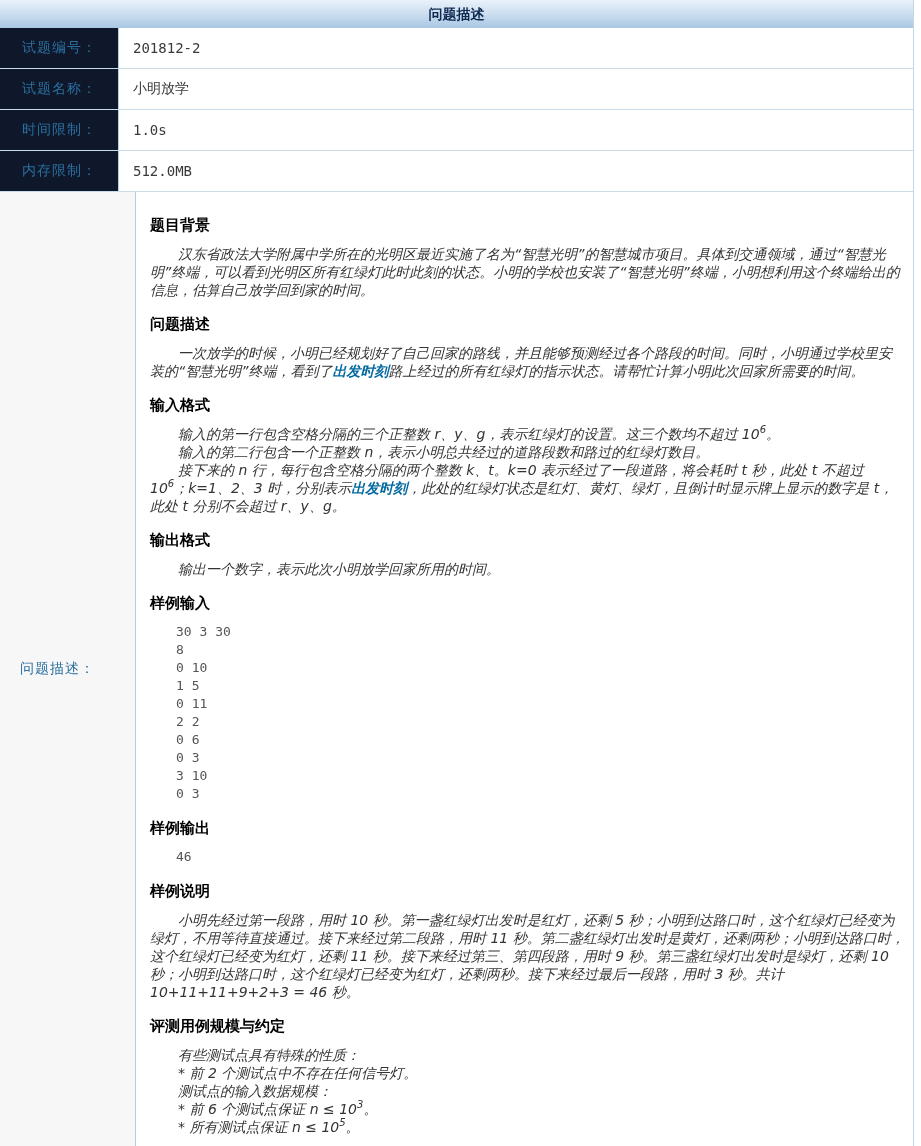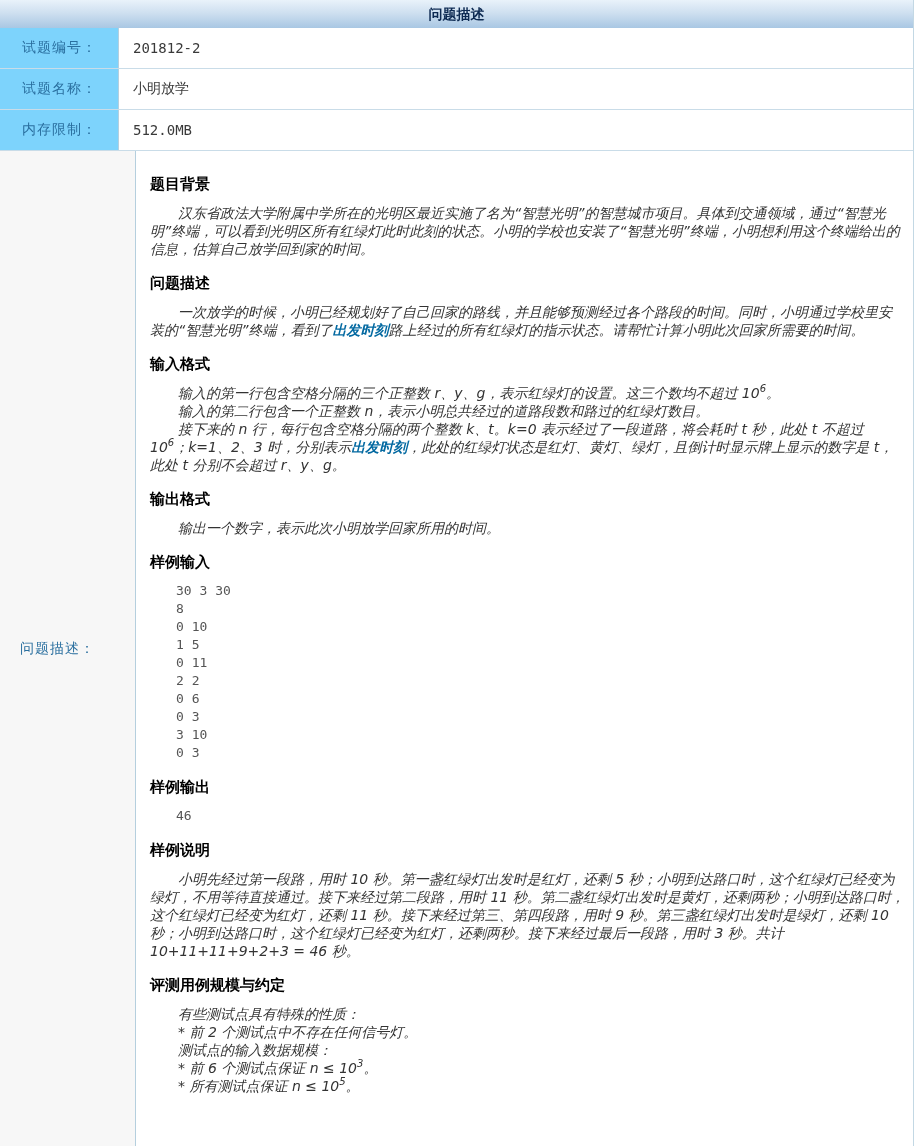--- a/index.html
+++ b/index.html
@@ -9,21 +9,21 @@
   .gutter { flex:1; background:#fff; border-left:1px solid #c3d8e4; }
 
   .title-bar {
     height:28px; line-height:28px; text-align:center;
     font-size:14px; font-weight:bold; color:#0d2a52;
     background:linear-gradient(to bottom, #e9f2fa 0%, #cfe0f0 45%, #a9c7e3 100%);
   }
 
   .meta-row { height:41px; box-sizing:border-box; border-bottom:1px solid #c9dce8; display:flex; }
   .label-cell {
-    width:119px; flex:none; background:#7dd3fc; border-right:1px solid #b5cfde;
+    width:119px; flex:none; background:#0f172a; border-right:1px solid #b5cfde;
     display:flex; align-items:center; box-sizing:border-box; padding-left:22px;
   }
   .label-cell span { color:#2a6f9f; font-size:14px; letter-spacing:1px; }
   .value-cell {
     flex:1; display:flex; align-items:center; padding-left:14px;
     font-family:"DejaVu Sans Mono", monospace; font-size:14px; color:#3a3a3a;
   }
 
   .desc-row { flex:1; display:flex; min-height:0; }
   .desc-label-cell {
@@ -58,20 +58,26 @@
       <div class="value-cell">201812-2</div>
     </div>
 
     <div class="meta-row">
       <div class="label-cell">
         <span>试题名称：</span>
       </div>
       <div class="value-cell">小明放学</div>
     </div>
 
+    <div class="meta-row">
+      <div class="label-cell">
+        <span>时间限制：</span>
+      </div>
+      <div class="value-cell">1.0s</div>
+    </div>
 
     <div class="meta-row">
       <div class="label-cell">
         <span>内存限制：</span>
       </div>
       <div class="value-cell">512.0MB</div>
     </div>
 
     <div class="desc-row">
       <div class="desc-label-cell">

